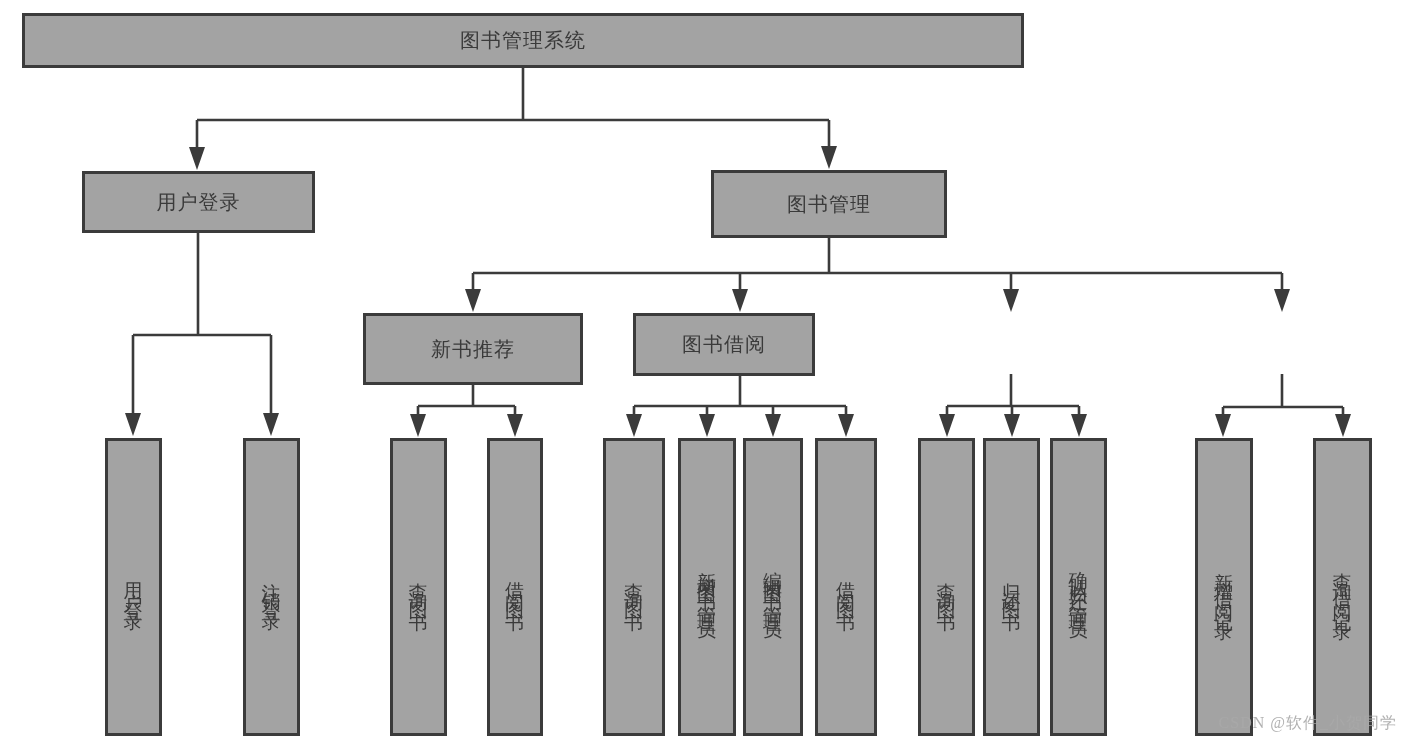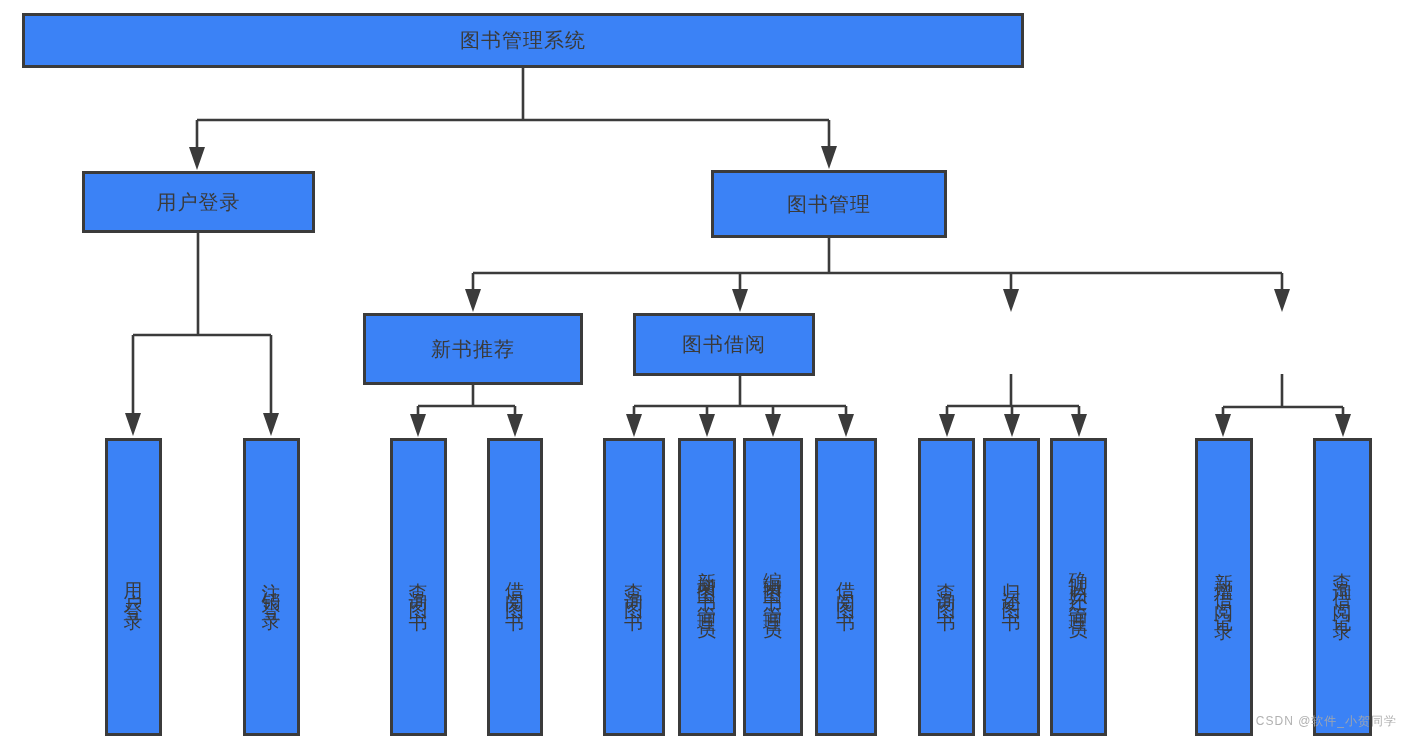--- a/index.html
+++ b/index.html
@@ -10,43 +10,44 @@
     font-family:"Liberation Sans","DejaVu Sans",sans-serif;
     overflow:hidden;
   }
   .connectors{position:absolute;left:0;top:0;width:1405px;height:747px;z-index:1;}
   .connectors path{stroke:#3b3b3b;stroke-width:2.6;fill:none;}
   .connectors polygon{fill:#3b3b3b;stroke:none;}
   .box{
     position:absolute;
     box-sizing:border-box;
     border:3px solid #3b3b3b;
-    background:#3b82f6;
+    background:#a3a3a3;
     display:flex;align-items:center;justify-content:center;
     color:#3a3a3a;
     z-index:2;
   }
   .hlabel{font-size:20px;letter-spacing:1px;white-space:nowrap;}
   .vert{
     writing-mode:vertical-rl;
     text-orientation:mixed;
     font-size:19px;
     letter-spacing:10px;
     line-height:1;
   }
   .vert .vtxt{display:block;}
   .watermark{
     position:absolute;
     right:8px;top:713px;
-    font-size:12px;
+    font-size:16px;
     color:#a9a9a9;
     opacity:.9;
     letter-spacing:1px;
     z-index:3;
     white-space:nowrap;
+    font-family:Liberation Serif, serif;
   }
 </style>
 </head>
 <body>
 
 <div class="stage">
 
   <svg class="connectors" viewBox="0 0 1405 747" xmlns="http://www.w3.org/2000/svg">
 
     <path d="M523 68 V120 M197 120 H829 M197 120 V152 M829 120 V151"></path>

